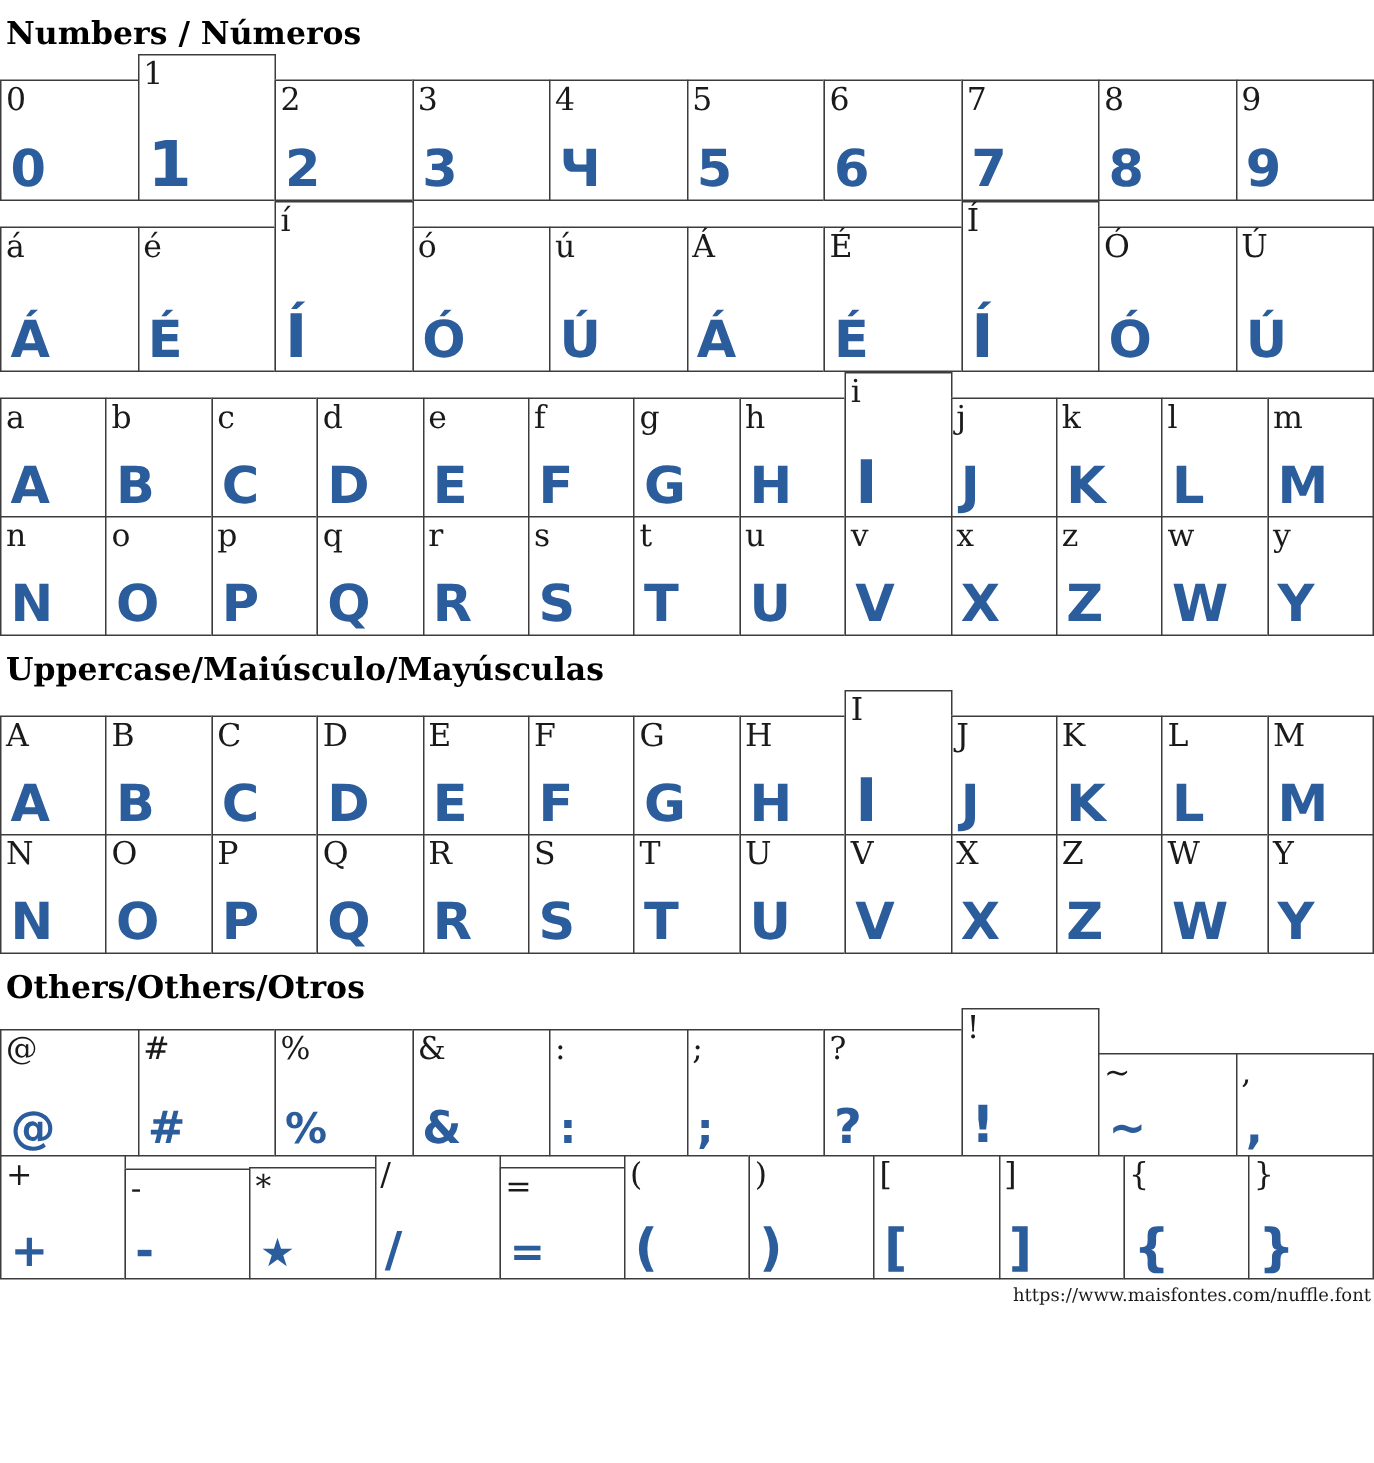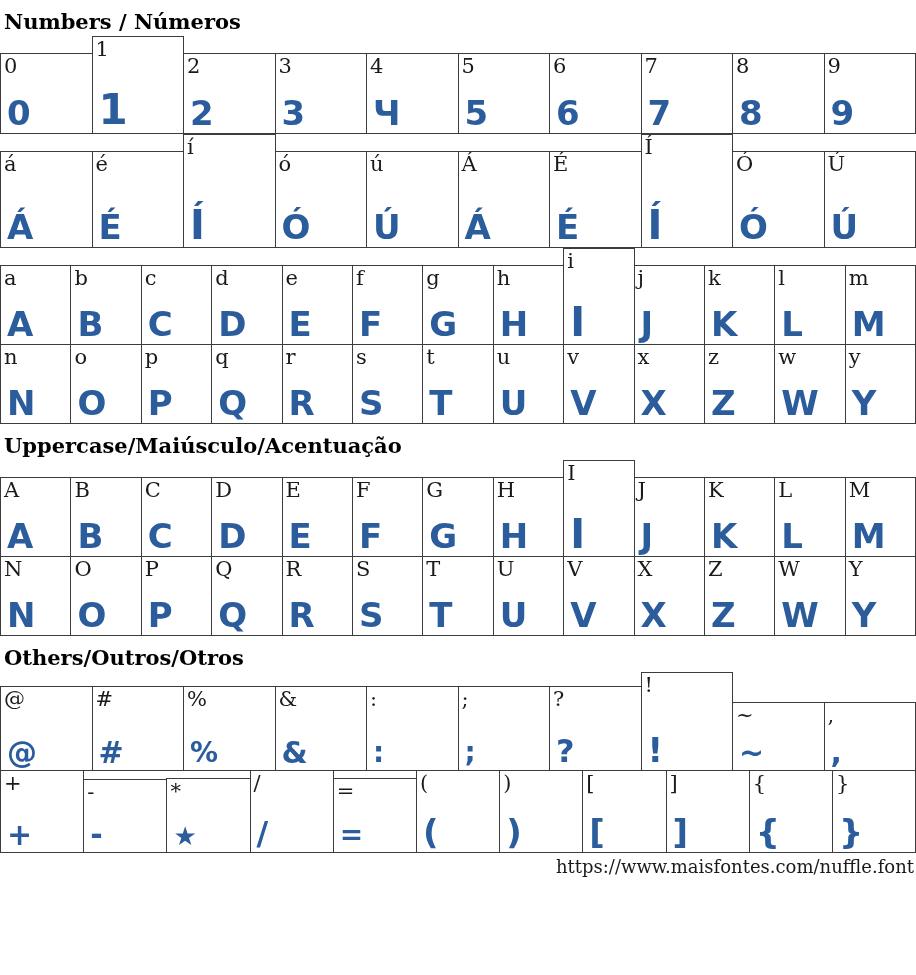--- a/index.html
+++ b/index.html
@@ -33,21 +33,21 @@
   }
   .glyph{
     position:absolute;bottom:5px;left:6px;
     font-weight:bold;line-height:0.85;
     color:var(--accent,#2b5c9c);
     font-family:"DejaVu Sans","Liberation Sans",sans-serif;
     letter-spacing:-1px;
   }
   .footer{
     text-align:right;
-    font-size:18px;
+    font-size:12px;
     padding:3px 2px 0 0;
     color:#1a1a1a;
     font-family:"DejaVu Serif","Liberation Serif",serif;
   }
 </style>
 </head>
 <body>
 
 <div class="page">
   <div id="sections-root">
@@ -250,21 +250,21 @@
               <span class="glyph" style="font-size: 34px;">W</span>
             </div>
             <div class="cell" style="height: 80px;">
               <span class="ref">y</span>
               <span class="glyph" style="font-size: 34px;">Y</span>
             </div>
           </div>
         </div>
       </section>
       <section>
-        <h2 class="section-title">Uppercase/Maiúsculo/Acentuação</h2>
+        <h2 class="section-title">Uppercase/Maiúsculo/Mayúsculas</h2>
         <div class="grid">
           <div class="row">
             <div class="cell" style="height: 80px;">
               <span class="ref">A</span>
               <span class="glyph" style="font-size: 34px;">A</span>
             </div>
             <div class="cell" style="height: 80px;">
               <span class="ref">B</span>
               <span class="glyph" style="font-size: 34px;">B</span>
             </div>
@@ -363,21 +363,21 @@
               <span class="glyph" style="font-size: 34px;">W</span>
             </div>
             <div class="cell" style="height: 80px;">
               <span class="ref">Y</span>
               <span class="glyph" style="font-size: 34px;">Y</span>
             </div>
           </div>
         </div>
       </section>
       <section>
-        <h2 class="section-title">Others/Outros/Otros</h2>
+        <h2 class="section-title">Others/Others/Otros</h2>
         <div class="grid">
           <div class="row">
             <div class="cell" style="height: 85px;">
               <span class="ref">@</span>
               <span class="glyph" style="font-size: 30px;">@</span>
             </div>
             <div class="cell" style="height: 85px;">
               <span class="ref">#</span>
               <span class="glyph" style="font-size: 30px;">#</span>
             </div>

